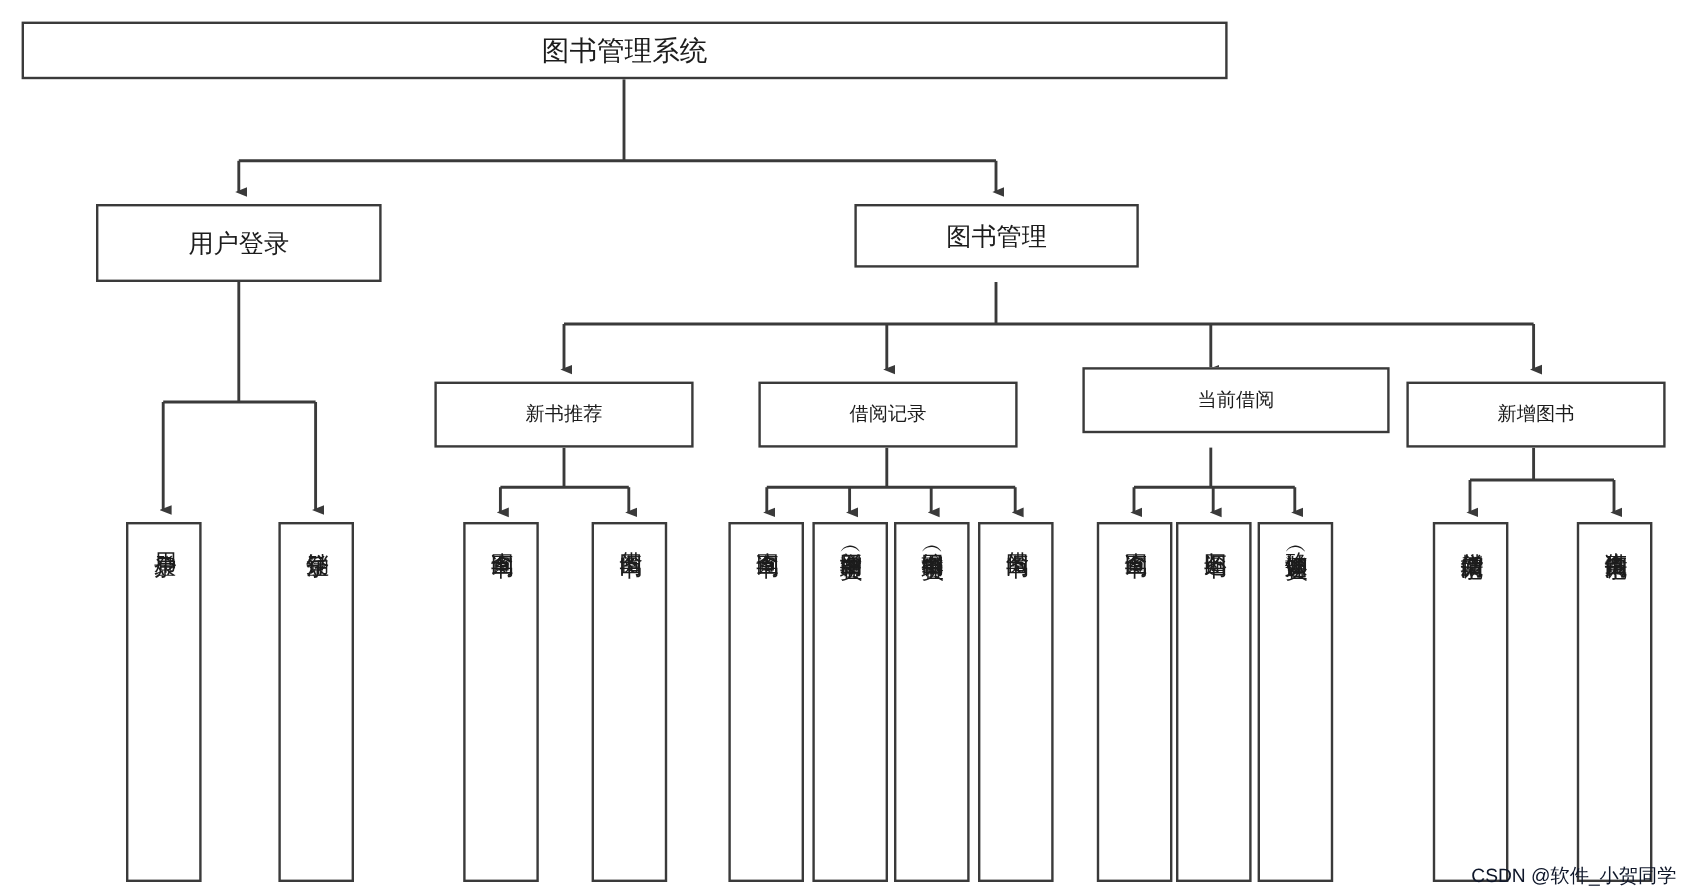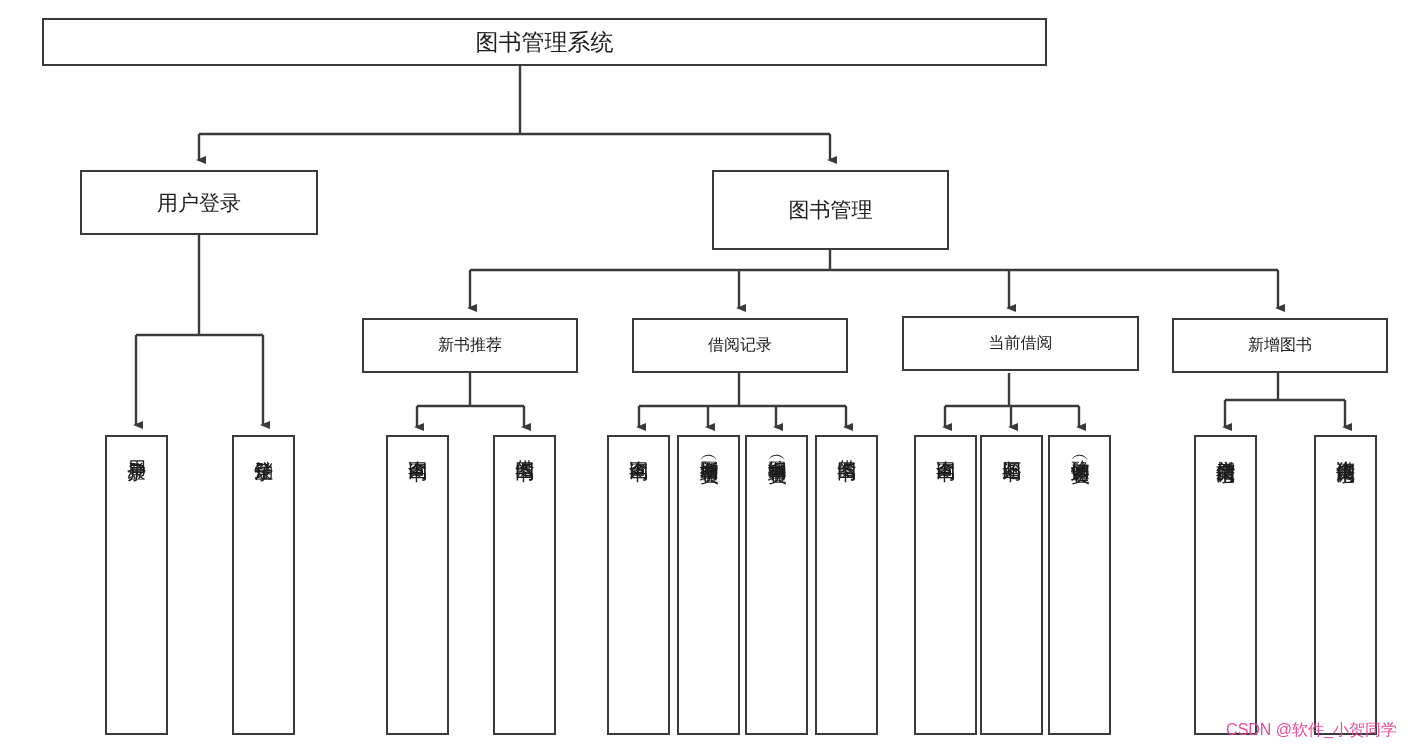--- a/index.html
+++ b/index.html
@@ -61,21 +61,21 @@
   }
   .vtext.tight {
     line-height: 1.0;
     font-size: 18.5px;
   }
   .watermark {
     position: absolute;
     right: 8px;
     bottom: 6px;
     font-size: 16px;
-    color: #ec4899;
+    color: #0f172a;
     z-index: 5;
     white-space: nowrap;
   }
 </style>
 </head>
 <body>
 
 <div id="canvas">
 
   <svg id="edges" viewBox="0 0 1405 747" xmlns="http://www.w3.org/2000/svg">
@@ -124,41 +124,41 @@
       <path d="M1011,406 L1011,427" marker-end="url(#arrow)"></path>
       <path d="M1079,406 L1079,427" marker-end="url(#arrow)"></path>
 
       <path d="M1278,373 L1278,400"></path>
       <path d="M1225,400 L1345,400"></path>
       <path d="M1225,400 L1225,427" marker-end="url(#arrow)"></path>
       <path d="M1345,400 L1345,427" marker-end="url(#arrow)"></path>
     </g>
   </svg>
 
-  <div class="node level0" style="left:18px; top:18px; width:1005px; height:48px;margin-left:24px;">
+  <div class="node level0" style="left:18px; top:18px; width:1005px; height:48px;">
     <span>图书管理系统</span>
   </div>
 
   <div class="node level1" style="left:80px; top:170px; width:238px; height:65px;">
     <span>用户登录</span>
   </div>
 
-  <div class="node level1" style="left:712px; top:170px; width:237px; height:80px;">
+  <div class="node level1" style="left:712px; top:170px; width:237px; height:53px;">
     <span>图书管理</span>
   </div>
 
   <div class="node level2" style="left:362px; top:318px; width:216px; height:55px;">
     <span>新书推荐</span>
   </div>
 
   <div class="node level2" style="left:632px; top:318px; width:216px; height:55px;">
     <span>借阅记录</span>
   </div>
 
-  <div class="node level2" style="left:902px; top:316px; width:237px; height:55px;">
+  <div class="node level2" style="left:902px; top:306px; width:256px; height:55px;">
     <span>当前借阅</span>
   </div>
 
   <div class="node level2" style="left:1172px; top:318px; width:216px; height:55px;">
     <span>新增图书</span>
   </div>
 
   <div class="node leaf" style="left:105px; top:435px; width:63px; height:300px;">
     <span class="vtext">用户登录</span>
   </div>

